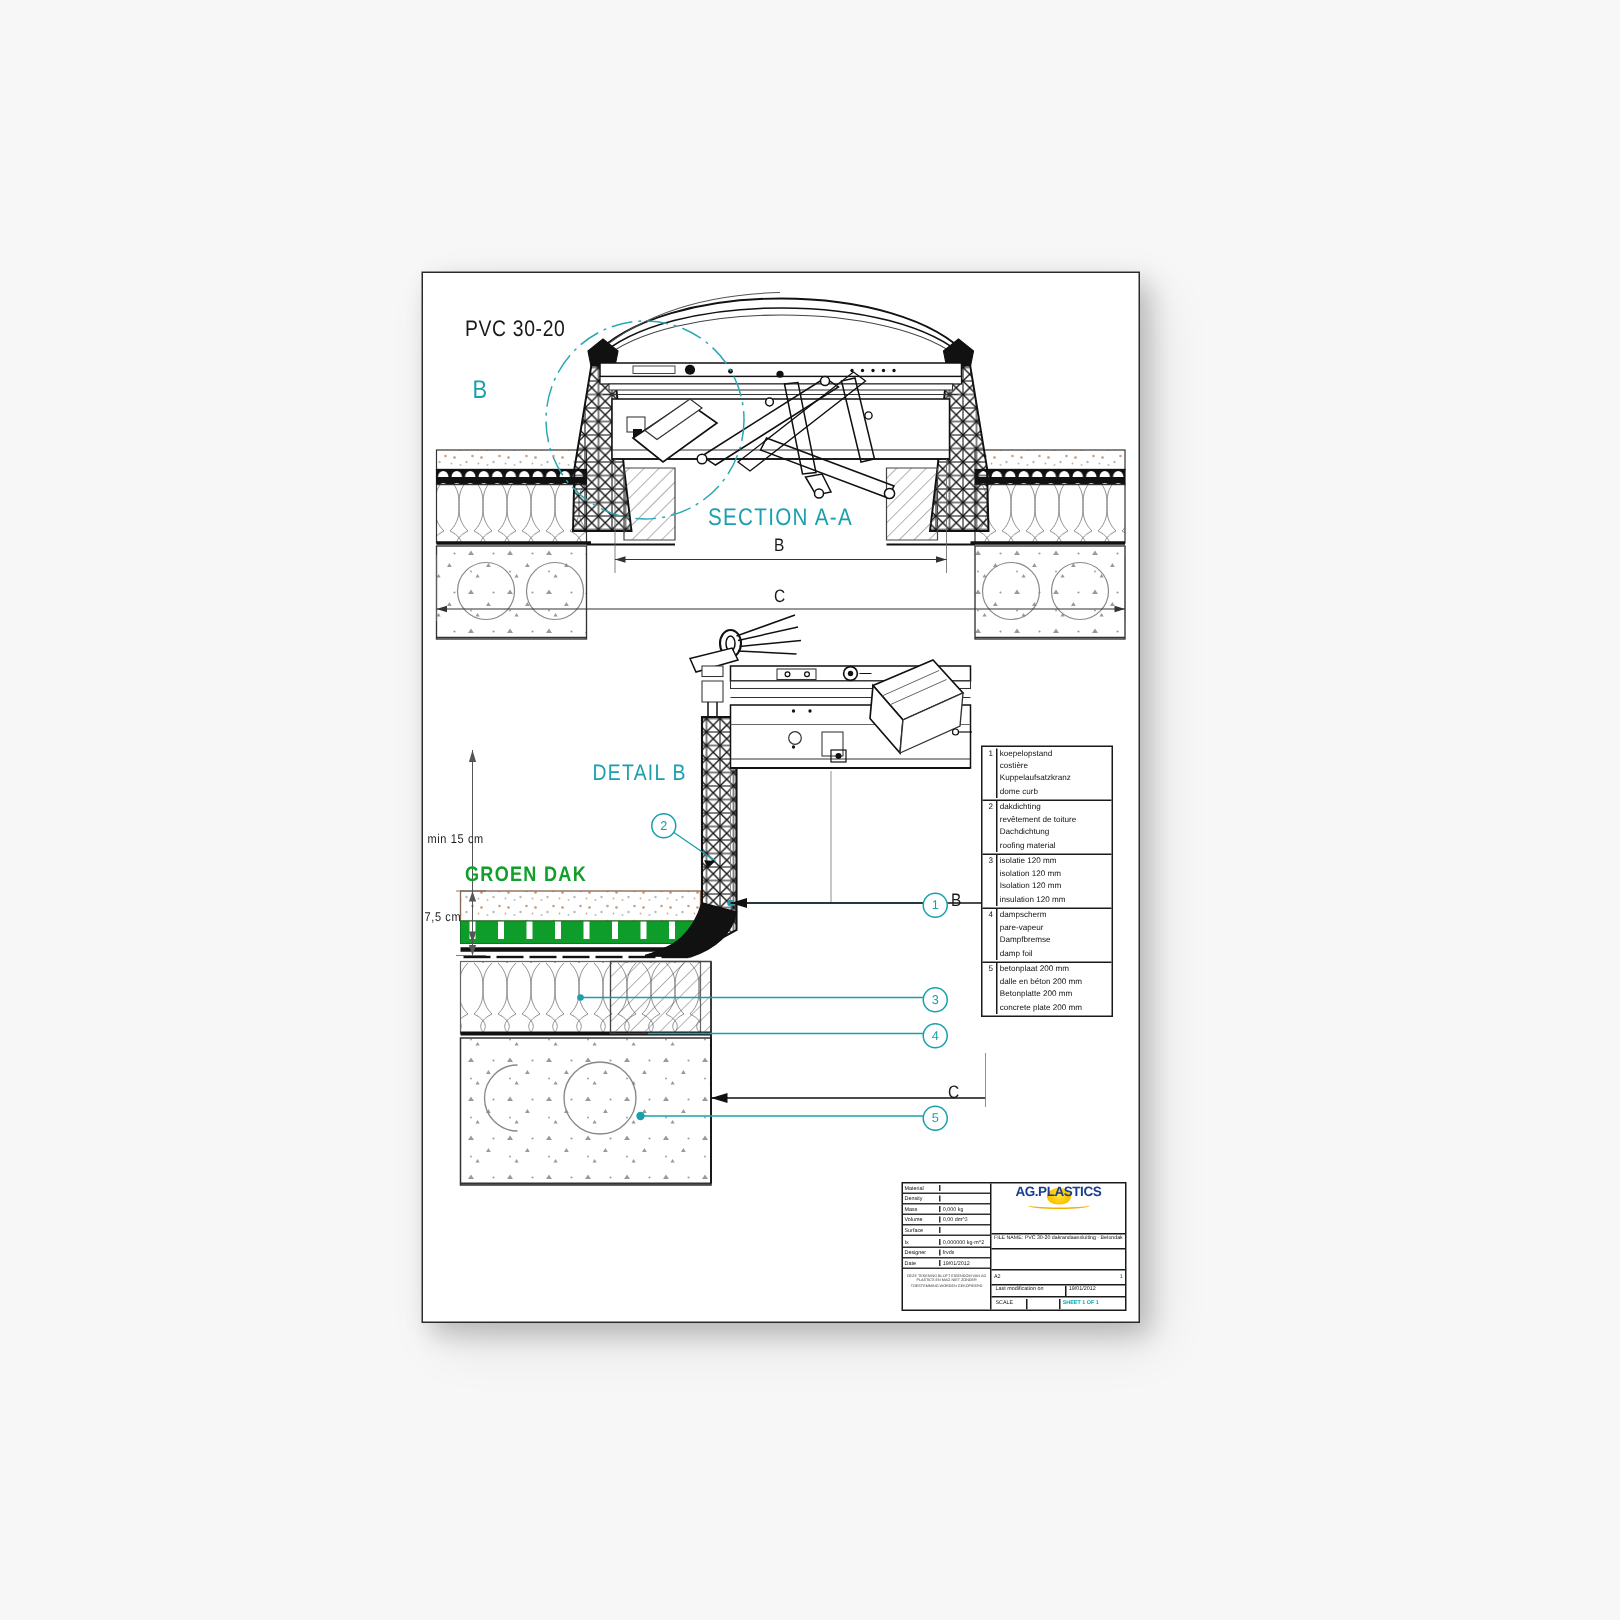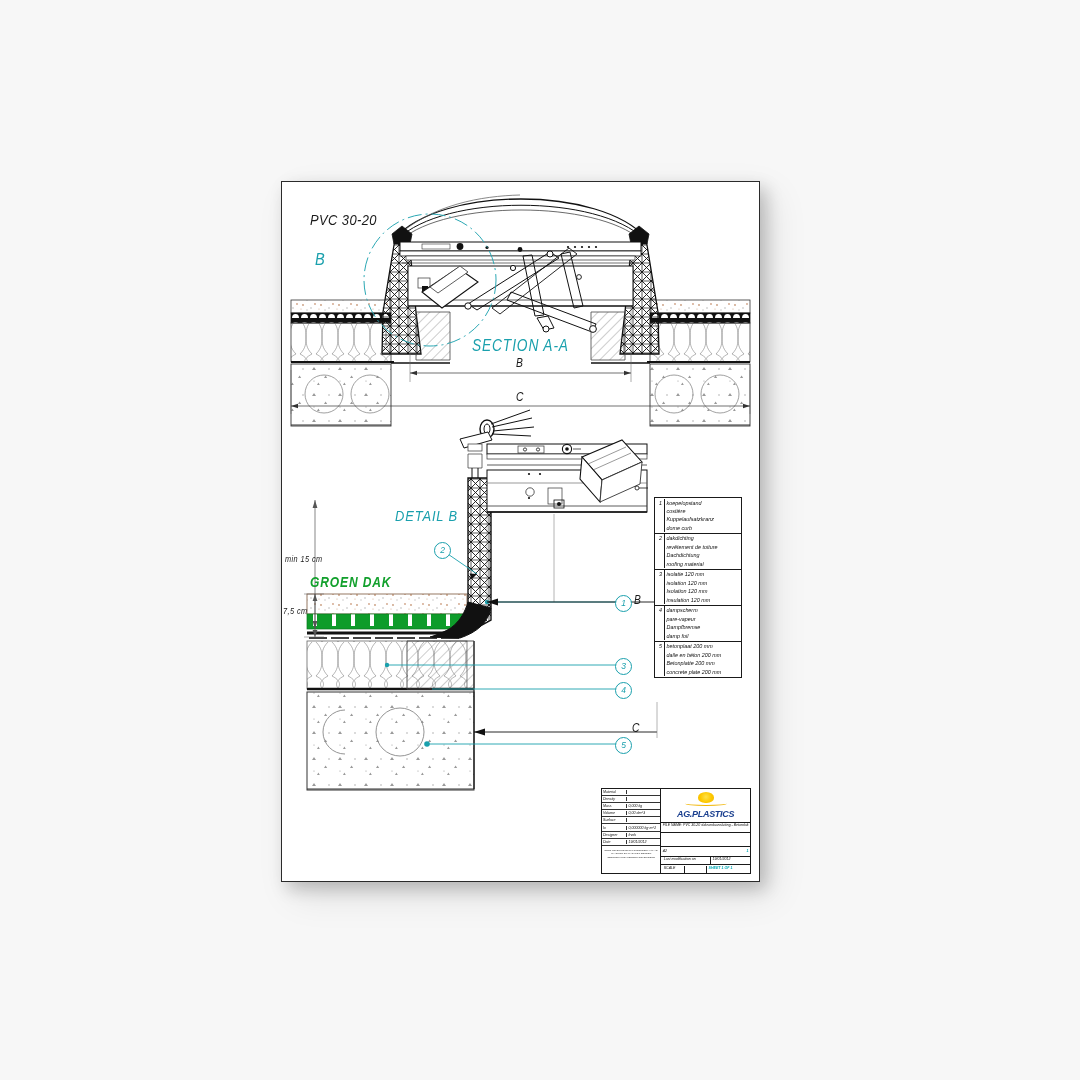--- a/index.html
+++ b/index.html
@@ -2,21 +2,21 @@
 <html><head>
 <meta charset="utf-8">
 <style>
   html,body{margin:0;padding:0;}
   body{
     width:1080px;height:1080px;
     background:#f7f7f7;
     font-family:"Liberation Sans", sans-serif;
     overflow:hidden;
   }
-  #stage{position:relative;width:1080px;height:756px;font-style:italic;}
+  #stage{position:relative;width:1080px;height:756px;}
 
   
   #sheet{
     position:absolute;left:281px;top:181px;
     width:477px;height:699px;
     background:#ffffff;
     border:1.3px solid #2b2b2b;
     box-shadow:6px 7px 16px rgba(0,0,0,0.20), 12px 14px 34px rgba(0,0,0,0.10);
     overflow:hidden;
   }
@@ -79,21 +79,21 @@
     display:flex;border-bottom:0.6px solid #333;height:6.1px;align-items:center;
   }
   #tb-left .row .k{width:23px;flex:0 0 23px;border-right:0.6px solid #333;padding-left:1px;overflow:hidden;}
   #tb-left .row .v{padding-left:1.5px;overflow:hidden;}
   #tb-left .note{
     flex:1;padding:3px 2px;text-align:center;font-size:2.5px;line-height:1.35;color:#333;
   }
   #tb-right{flex:1;display:flex;flex-direction:column;}
   #logo-cell{
     height:31px;border-bottom:1px solid #1a1a1a;
-    position:relative;display:flex;align-items:flex-end;justify-content:center;
+    position:relative;display:flex;align-items:flex-start;justify-content:center;
     padding-bottom:3px;
   }
   #sun{
     position:absolute;left:50%;top:3px;margin-left:-8px;
     width:16px;height:11px;border-radius:50% 50% 45% 45%;
     background:radial-gradient(circle at 50% 45%, #ffe24a 0%, #fdc800 55%, #f5b800 100%);
   }
   #sunray{position:absolute;left:50%;top:12px;margin-left:-21px;width:42px;height:4px;
     border-bottom:1.2px solid #f0b400;border-radius:0 0 50% 50%;}
   #logo-text{font-size:9px;font-weight:700;color:#1a3f8f;letter-spacing:-0.3px;z-index:2;}

